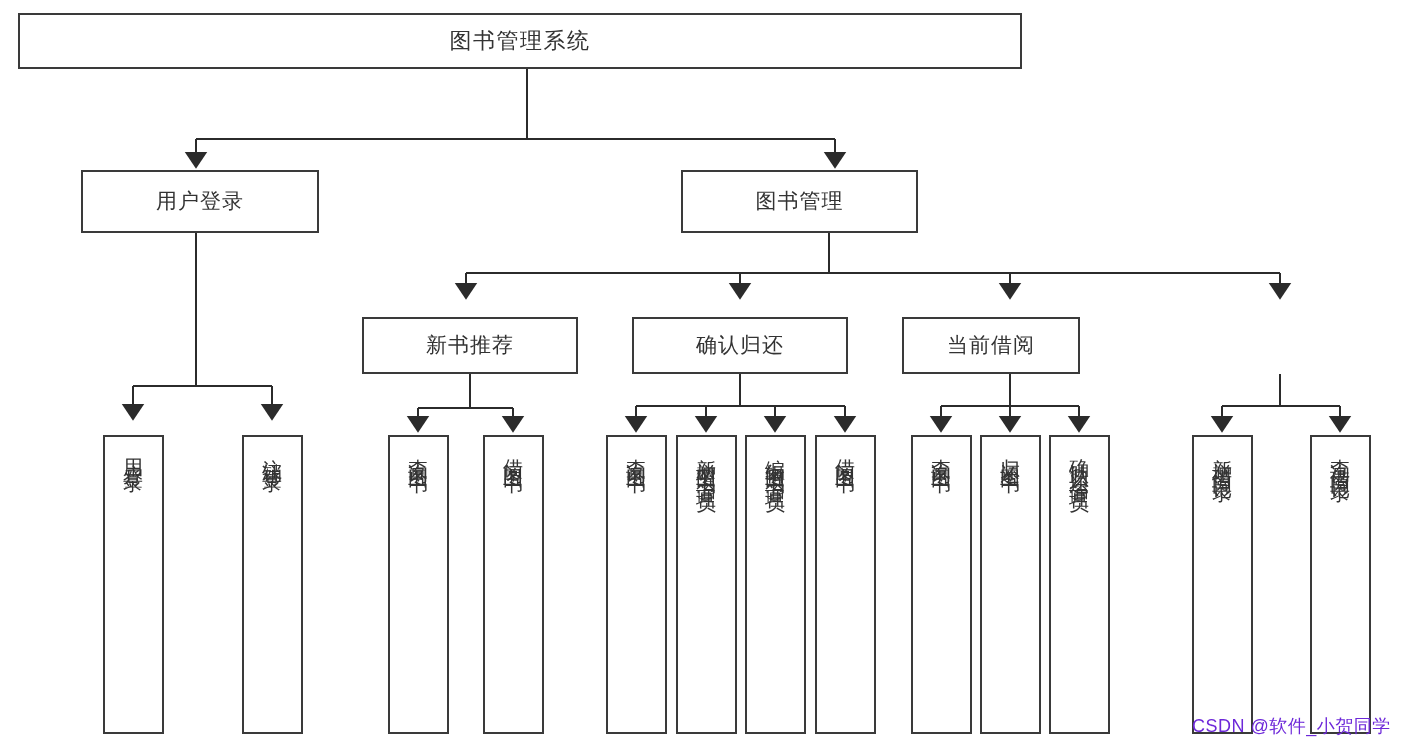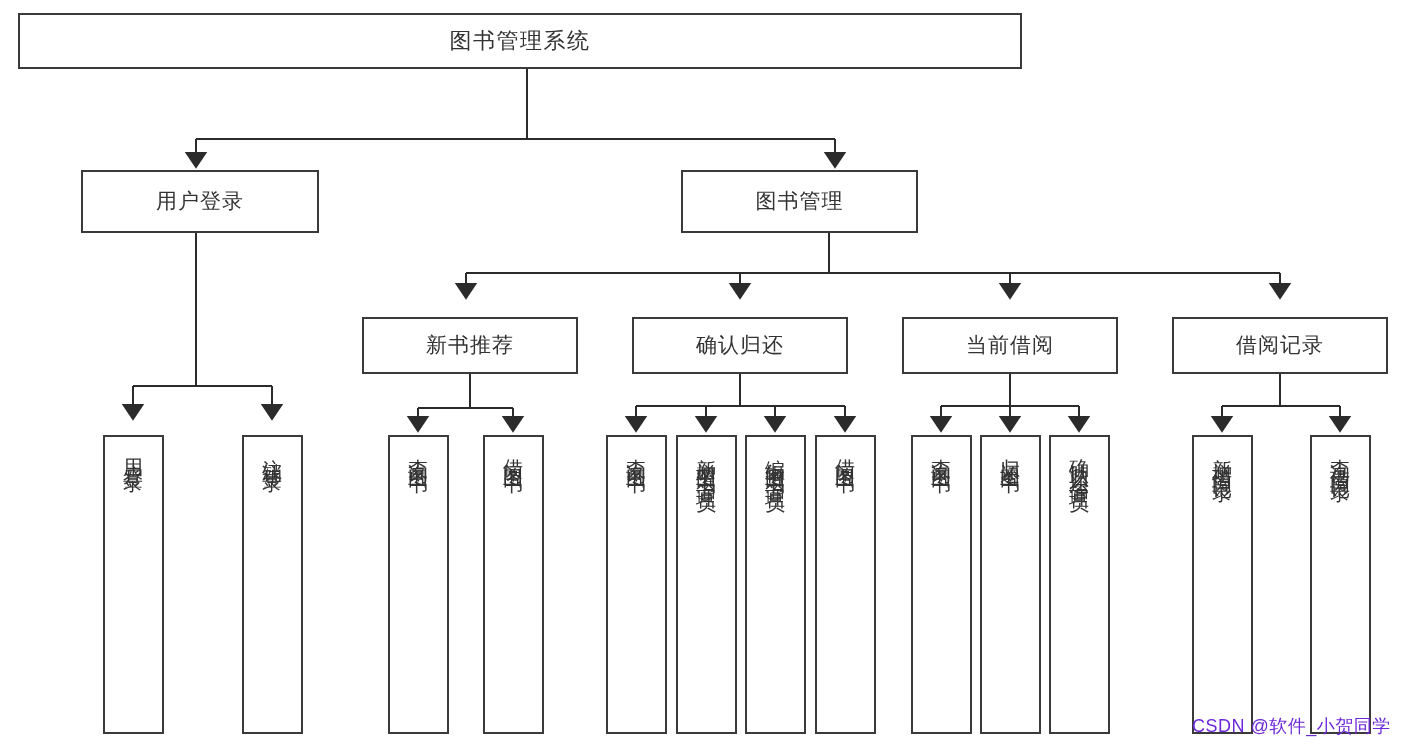--- a/index.html
+++ b/index.html
@@ -89,25 +89,22 @@
   <div class="node horiz" style="left:681px;top:170px;width:237px;height:63px;">
     <span class="lbl">图书管理</span>
   </div>
 
   <div class="node horiz" style="left:362px;top:317px;width:216px;height:57px;">
     <span class="lbl">新书推荐</span>
   </div>
   <div class="node horiz" style="left:632px;top:317px;width:216px;height:57px;">
     <span class="lbl">确认归还</span>
   </div>
-  <div class="node horiz" style="left:902px;top:317px;width:216px;height:57px;">
+  <div class="node horiz" style="left:902px;top:317px;width:178px;height:57px;">
     <span class="lbl">当前借阅</span>
-  </div>
-  <div class="node horiz" style="left:1172px;top:317px;width:216px;height:57px;">
-    <span class="lbl">借阅记录</span>
   </div>
 
   <div class="node vert" style="left:103px;top:435px;width:61px;height:299px;">
     <span class="lbl">用户登录</span>
   </div>
   <div class="node vert" style="left:242px;top:435px;width:61px;height:299px;">
     <span class="lbl">注销登录</span>
   </div>
 
   <div class="node vert" style="left:388px;top:435px;width:61px;height:299px;">

